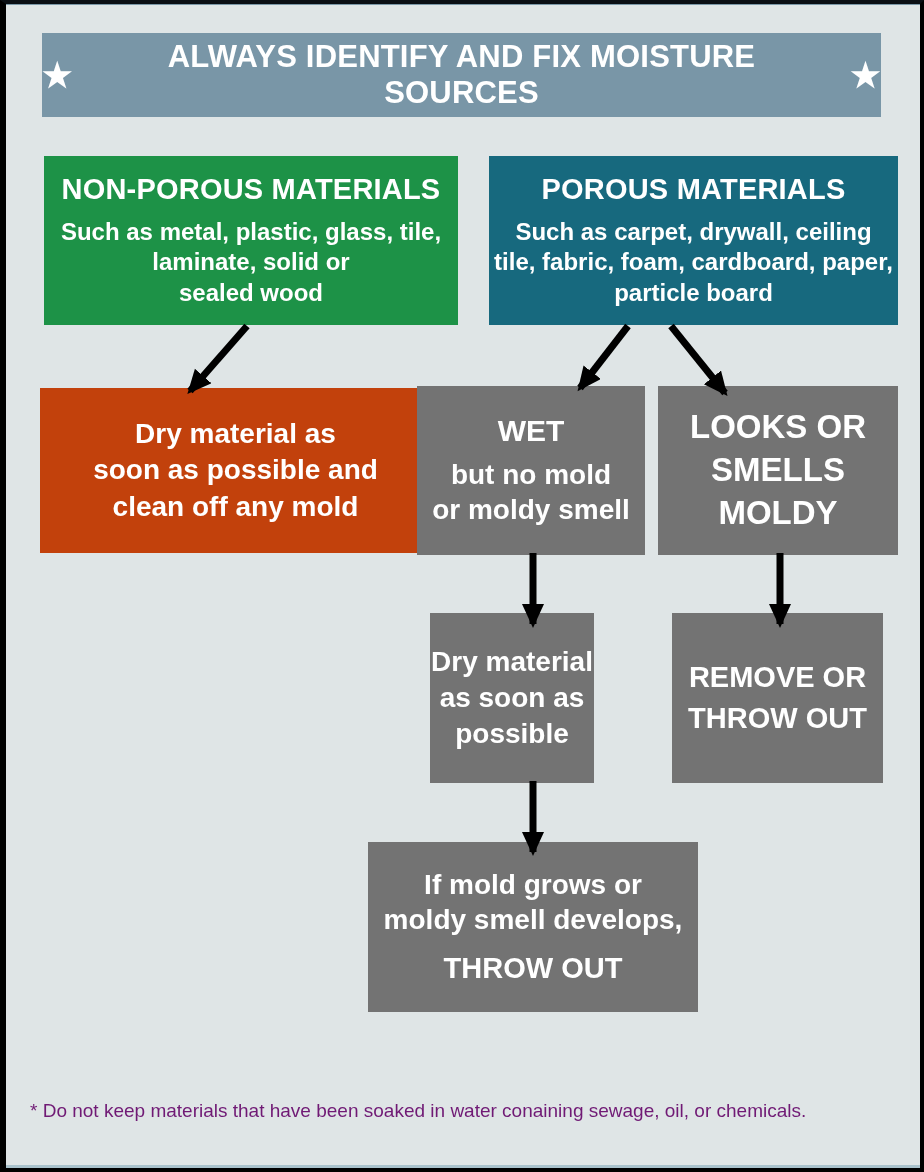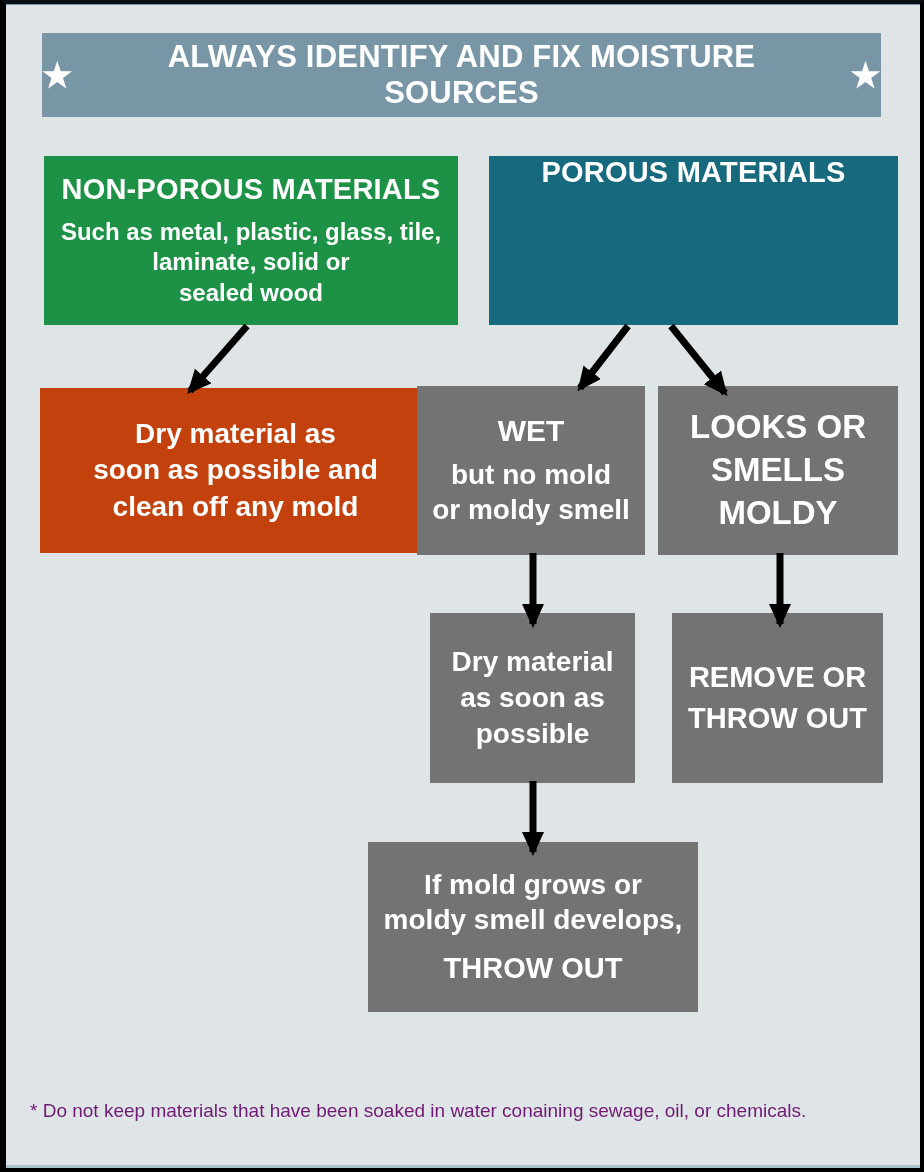--- a/index.html
+++ b/index.html
@@ -18,29 +18,29 @@
     align-items:center;justify-content:center;text-align:center;z-index:2;
   }
   .header{
     left:42px;top:33px;width:839px;height:84px;background:#7996a7;
     flex-direction:row;gap:16px;font-size:31px;font-weight:bold;letter-spacing:.2px;
   }
   .header .star{font-size:34px;line-height:1;}
   .box-title{font-size:29px;font-weight:bold;letter-spacing:.2px;}
   .box-body{font-size:24px;font-weight:600;line-height:1.27;margin-top:11px;}
   .non-porous{left:44px;top:156px;width:414px;height:169px;background:#1d9247;}
-  .porous{left:489px;top:156px;width:409px;height:169px;background:#17697e;justify-content:space-between;}
+  .porous{left:489px;top:156px;width:409px;height:169px;background:#17697e;}
   .dry-clean{left:40px;top:388px;width:391px;height:165px;background:#c2410c;
     font-size:28px;font-weight:bold;line-height:1.3;}
   .flow{background:#737373;font-weight:bold;}
   .wet{left:417px;top:386px;width:228px;height:169px;}
   .wet .wet-title{font-size:30px;}
   .wet .sub{font-size:28px;line-height:1.25;margin-top:9px;}
   .moldy{left:658px;top:386px;width:240px;height:169px;font-size:33px;line-height:1.3;}
-  .dry-soon{left:430px;top:613px;width:205px;height:170px;font-size:28px;line-height:1.28;}
+  .dry-soon{left:430px;top:613px;width:164px;height:170px;font-size:28px;line-height:1.28;}
   .remove{left:672px;top:613px;width:211px;height:170px;font-size:29px;line-height:1.4;}
   .throw-out{left:368px;top:842px;width:330px;height:170px;font-size:28px;line-height:1.25;}
   .throw-out .emphasis{margin-top:13px;font-size:29px;}
   .arrows{position:absolute;left:0;top:0;z-index:5;}
   .footnote{
     position:absolute;left:30px;top:1100px;width:800px;
     font-size:19px;color:#701a75;z-index:2;
   }
 </style>
 </head>
@@ -58,20 +58,25 @@
     <div class="box-title">NON-POROUS MATERIALS</div>
     <div class="box-body">
       <div>Such as metal, plastic, glass, tile,</div>
       <div>laminate, solid or</div>
       <div>sealed wood</div>
     </div>
   </div>
 
   <div class="node porous">
     <div class="box-title">POROUS MATERIALS</div>
+    <div class="box-body">
+      <div>Such as carpet, drywall, ceiling</div>
+      <div>tile, fabric, foam, cardboard, paper,</div>
+      <div>particle board</div>
+    </div>
   </div>
 
   <div class="node dry-clean">
     <div>Dry material as</div>
     <div>soon as possible and</div>
     <div>clean off any mold</div>
   </div>
 
   <div class="node flow wet">
     <div class="wet-title">WET</div>

